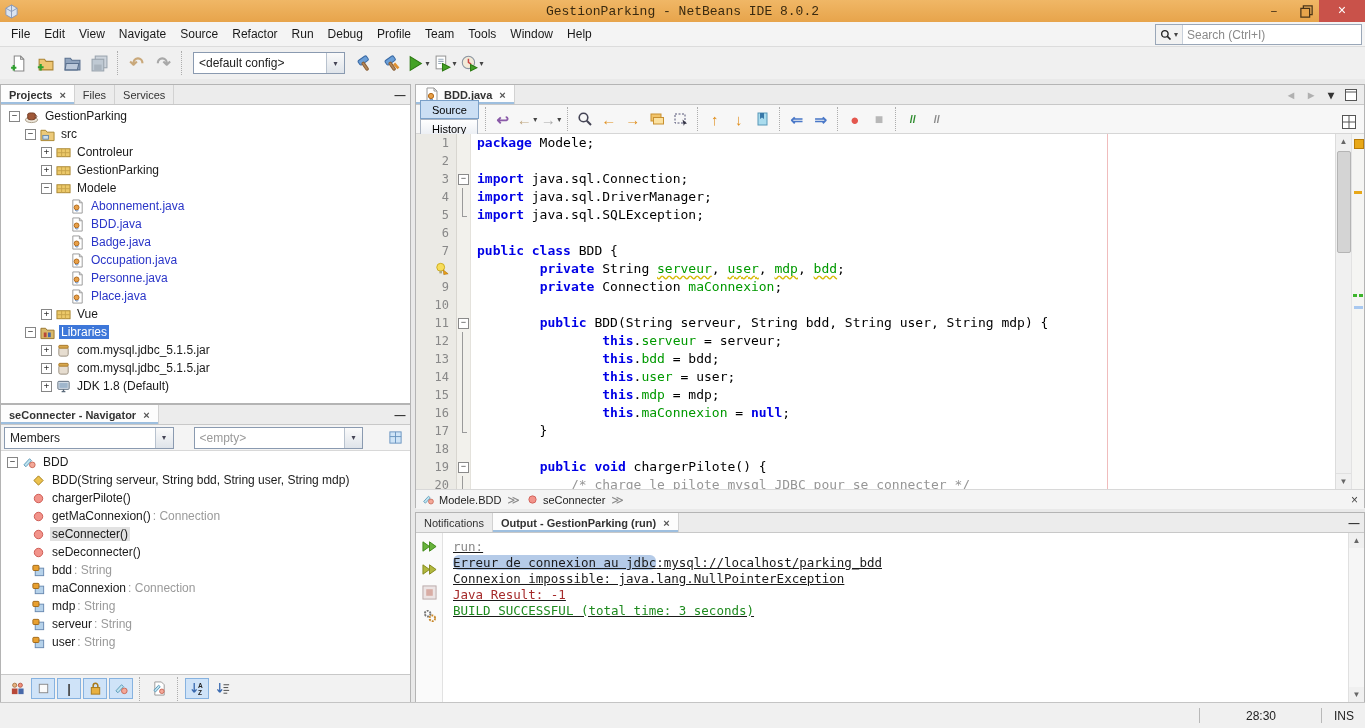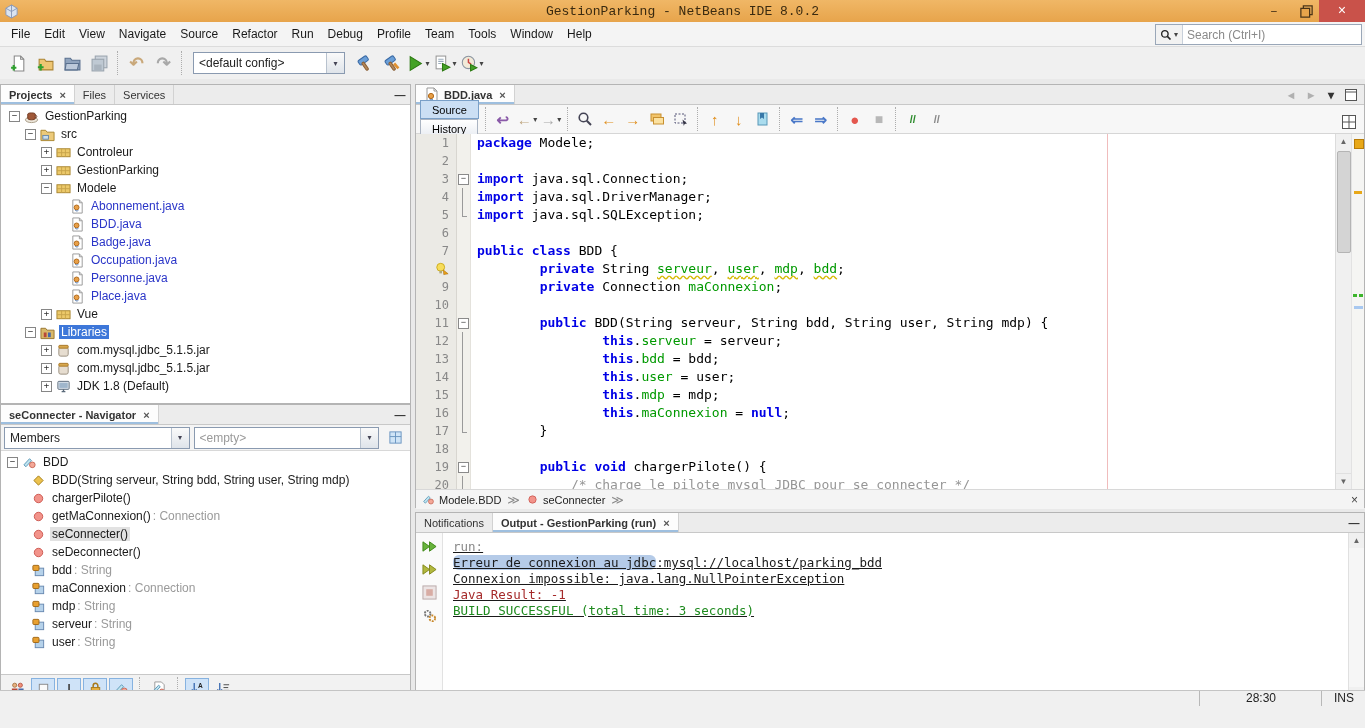--- a/index.html
+++ b/index.html
@@ -49,21 +49,21 @@
   .exp{width:9px;height:9px;border:1px solid #868686;background:#fff;font-size:9px;line-height:7px;text-align:center;color:#333;margin-right:4px;flex:none;font-family:"DejaVu Sans Mono",monospace;}
   .expspacer{width:13px;flex:none;}
   .trow .i{width:15px;height:15px;margin-right:4px;}
   .lbl{padding:0 2px;}
   .lbl.java{color:#2a35c8;}
   .lbl.sel{background:#3d77d9;color:#fff;}
   .lbl.graysel{background:#e2e2e2;}
   .typ{color:#9a9a9a;}
 
   
-  #nav-combos{height:25px;background:#f4f4f4;border-bottom:1px solid #d8d8d8;display:flex;align-items:center;padding:0 3px;gap:4px;}
+  #nav-combos{height:25px;background:#f4f4f4;border-bottom:1px solid #d8d8d8;display:flex;align-items:center;padding:0 3px;gap:20px;}
   #nav-combos .combobox{flex:1;margin:0;}
   #nav-combos .combobox.dim .cb-text{color:#9a9a9a;}
   #nav-toolbar{position:absolute;left:0;right:0;bottom:0;height:27px;background:#f2f2f2;border-top:1px solid #c8c8c8;display:flex;align-items:center;padding-left:4px;gap:2px;}
   .navbtn{width:24px;height:21px;display:flex;align-items:center;justify-content:center;border:1px solid transparent;background:transparent;padding:0;}
   .navbtn.on{background:#cfe3f8;border:1px solid #86b2e0;}
   .navbtn .i{width:15px;height:15px;font-size:12px;}
 
   
   #editor-toolbar{height:28px;background:#f7f7f7;border-bottom:1px solid #d6d6d6;display:flex;align-items:center;padding-left:4px;position:relative;}
   .viewbtn{height:19px;padding:0 11px;font-size:11px;border:1px solid #aab4c2;background:linear-gradient(#ffffff,#e8ecf2);display:flex;align-items:center;margin-right:2px;}
@@ -109,21 +109,21 @@
   #out-text{flex:1;font-family:"DejaVu Sans Mono",monospace;font-size:12.5px;padding:6px 0 0 10px;overflow:hidden;text-decoration:underline;}
   .ol{height:16px;line-height:16px;white-space:pre;}
   .ol .muted{color:#8a8a8a;}
   .ol .plain{color:#1a1a1a;border-radius:6px;}
   .ol .error{color:#a52a2a;}
   .ol .success{color:#1e8a1e;}
   .olsel{background:#b5cbe8;}
   #out-scroll{width:15px;border-left:1px solid #e0e0e0;background:#f6f6f6;position:relative;}
 
   
-  #statusbar{position:absolute;bottom:12px;left:0;right:0;height:25px;background:#f0f0f0;border-top:1px solid #c4c4c4;display:flex;justify-content:flex-end;font-size:12px;color:#222;}
+  #statusbar{position:absolute;bottom:0;left:0;right:0;height:25px;background:#f0f0f0;border-top:1px solid #c4c4c4;display:flex;align-items:center;justify-content:flex-end;font-size:12px;color:#222;}
   .st-sep{width:1px;height:15px;border-left:1px solid #b8b8b8;}
   #st-caret{width:120px;text-align:center;}
   #st-mode{width:42px;text-align:center;}
 </style>
 </head>
 <body>
 
 <div id="titlebar">
   <span class="i" id="nb-logo">
       <svg viewBox="0 0 16 16">

